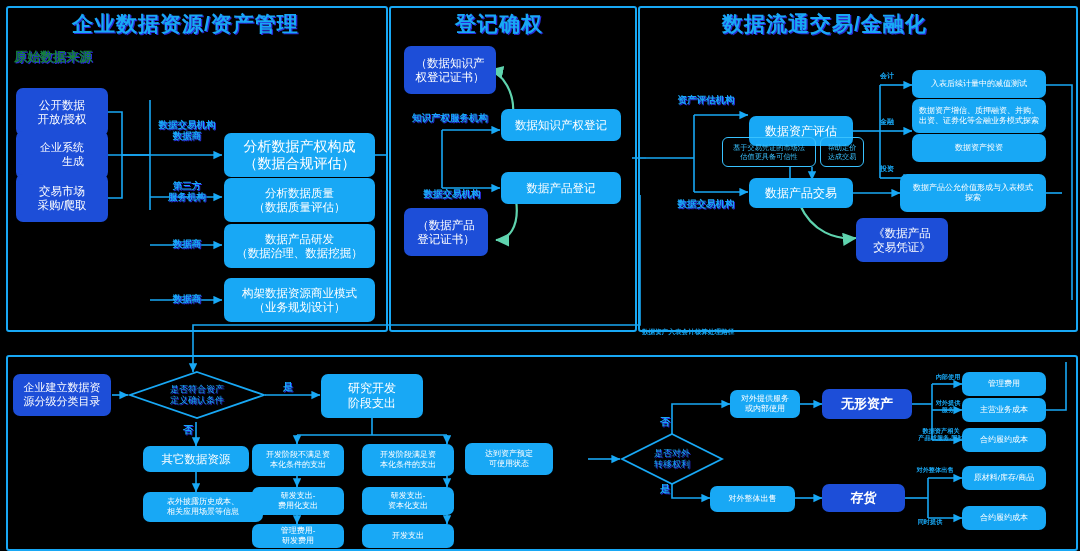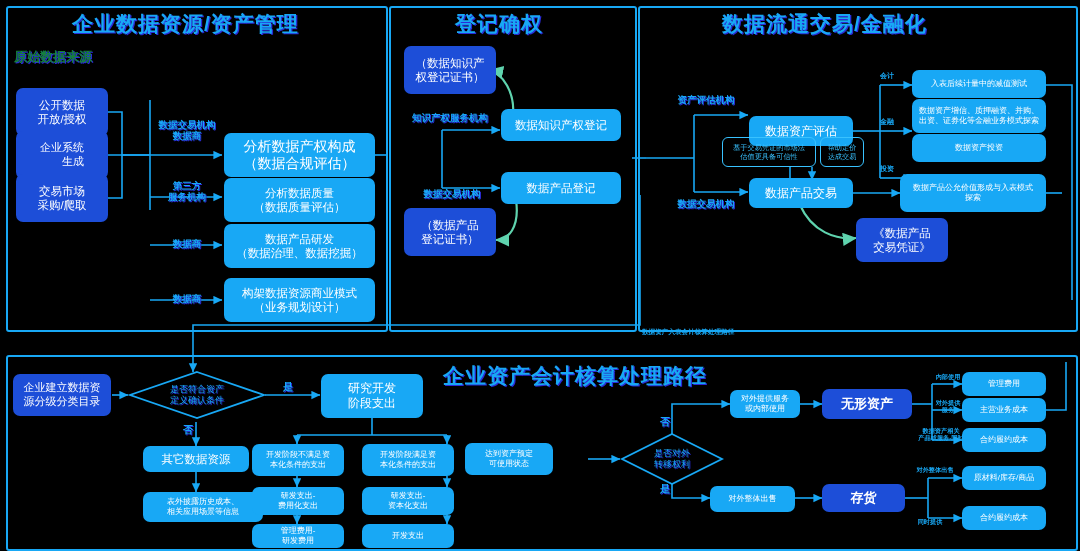--- a/index.html
+++ b/index.html
@@ -147,21 +147,20 @@
   </svg>
 
   <div class="panel" style="left:6px;top:6px;width:378px;height:322px;"></div>
   <div class="panel" style="left:389px;top:6px;width:244px;height:322px;"></div>
   <div class="panel" style="left:638px;top:6px;width:436px;height:322px;"></div>
   <div class="panel" style="left:6px;top:355px;width:1068px;height:192px;"></div>
 
   <div class="panel-title" style="left:72px;top:10px;font-size:21px;">企业数据资源/资产管理</div>
   <div class="panel-title" style="left:455px;top:10px;font-size:21px;">登记确权</div>
   <div class="panel-title" style="left:722px;top:10px;font-size:21px;">数据流通交易/金融化</div>
-  <div class="panel-title" style="left:443px;top:362px;font-size:21px;">企业资产会计核算处理路径</div>
 
   <div class="sec-head" style="left:14px;top:48px;font-size:13px;">原始数据来源</div>
 
   <div class="node green" style="left:16px;top:88px;width:92px;height:48px;font-size:11.5px;">公开数据
 开放/授权</div>
   <div class="node green" style="left:16px;top:131px;width:92px;height:48px;font-size:11px;text-align:right;">企业系统
 生成</div>
   <div class="node green" style="left:16px;top:174px;width:92px;height:48px;font-size:11.5px;">交易市场
 采购/爬取</div>
 
@@ -176,21 +175,21 @@
 （数据合规评估）</div>
   <div class="node blue" style="left:224px;top:178px;width:151px;height:44px;font-size:11.5px;">分析数据质量
 （数据质量评估）</div>
   <div class="node blue" style="left:224px;top:224px;width:151px;height:44px;font-size:11.5px;">数据产品研发
 （数据治理、数据挖掘）</div>
   <div class="node blue" style="left:224px;top:278px;width:151px;height:44px;font-size:11.5px;">构架数据资源商业模式
 （业务规划设计）</div>
 
   <div class="node green" style="left:404px;top:46px;width:92px;height:48px;font-size:11.5px;">（数据知识产
 权登记证书）</div>
-  <div class="node green" style="left:404px;top:208px;width:92px;height:48px;font-size:11.5px;">（数据产品
+  <div class="node green" style="left:404px;top:208px;width:84px;height:48px;font-size:11.5px;">（数据产品
 登记证书）</div>
 
   <div class="lbl" style="left:396px;top:112px;width:108px;font-size:9.5px;">知识产权服务机构</div>
   <div class="lbl" style="left:412px;top:188px;width:80px;font-size:9.5px;">数据交易机构</div>
 
   <div class="node blue" style="left:501px;top:109px;width:120px;height:32px;font-size:11.5px;">数据知识产权登记</div>
   <div class="node blue" style="left:501px;top:172px;width:120px;height:32px;font-size:11.5px;">数据产品登记</div>
 
   <div class="lbl" style="left:666px;top:94px;width:80px;font-size:9.5px;">资产评估机构</div>
   <div class="lbl" style="left:666px;top:198px;width:80px;font-size:9.5px;">数据交易机构</div>

